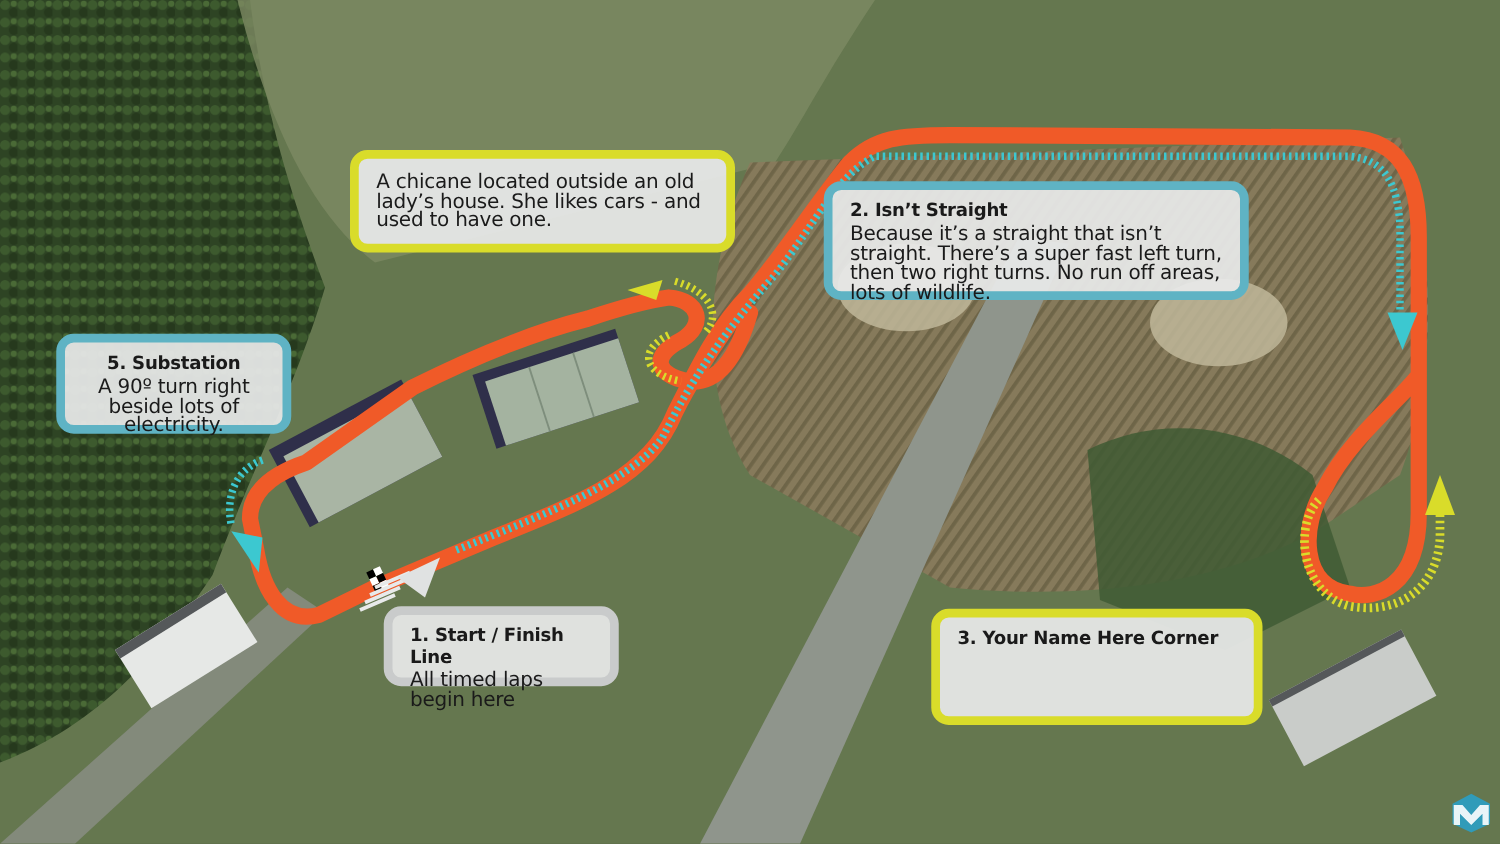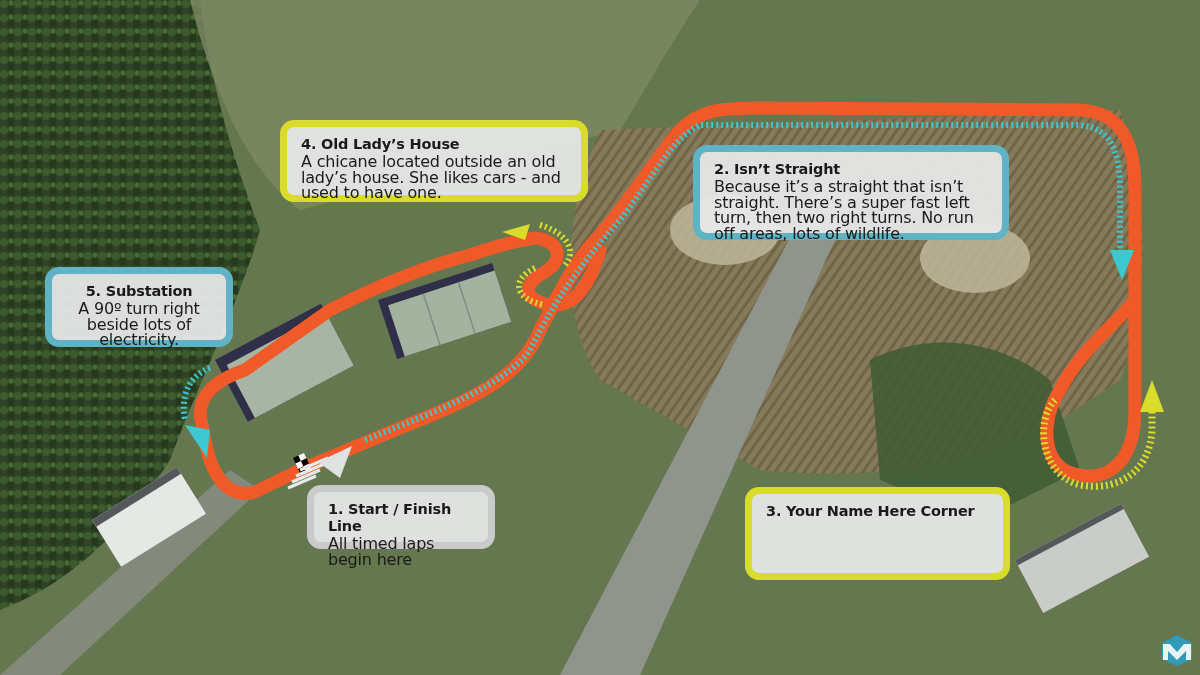--- a/index.html
+++ b/index.html
@@ -96,31 +96,30 @@
   </g>
   <path d="M288 488 L316 476 M292 482 L320 470 M296 476 L324 464 M300 470 L328 458" stroke="#e8eaea" stroke-width="3"></path>
   <polygon points="318,462 352,446 340,478" fill="#e0e2e2"></polygon>
 </svg>
 
 <div class="callout grey" style="left:307px;top:485px;width:188px;height:64px;">
   <h3>1. Start / Finish Line</h3>
   <p>All timed laps begin here</p>
 </div>
 
-<div class="callout cyan" style="left:693px;top:145px;width:316px;height:95px;">
+<div class="callout cyan" style="left:659px;top:145px;width:340px;height:95px;">
   <h3>2. Isn’t Straight</h3>
   <p>Because it’s a straight that isn’t straight. There’s a super fast left turn, then two right turns. No run off areas, lots of wildlife.</p>
 </div>
 
 <div class="callout yellow" style="left:745px;top:487px;width:265px;height:93px;">
   <h3>3. Your Name Here Corner</h3>
 </div>
 
 <div class="callout yellow" style="left:280px;top:120px;width:308px;height:82px;">
-  <h3>4. Old Lady’s House</h3>
   <p>A chicane located outside an old lady’s house. She likes cars - and used to have one.</p>
 </div>
 
 <div class="callout cyan" style="left:45px;top:267px;width:188px;height:80px;text-align:center;">
   <h3>5. Substation</h3>
   <p>A 90º turn right beside lots of electricity.</p>
 </div>
 
 <svg class="logo" viewBox="0 0 34 34" xmlns="http://www.w3.org/2000/svg">
   <polygon points="17,2 32,10 32,26 17,33 2,26 2,10" fill="#2a9fc4" opacity="0.9"></polygon>

